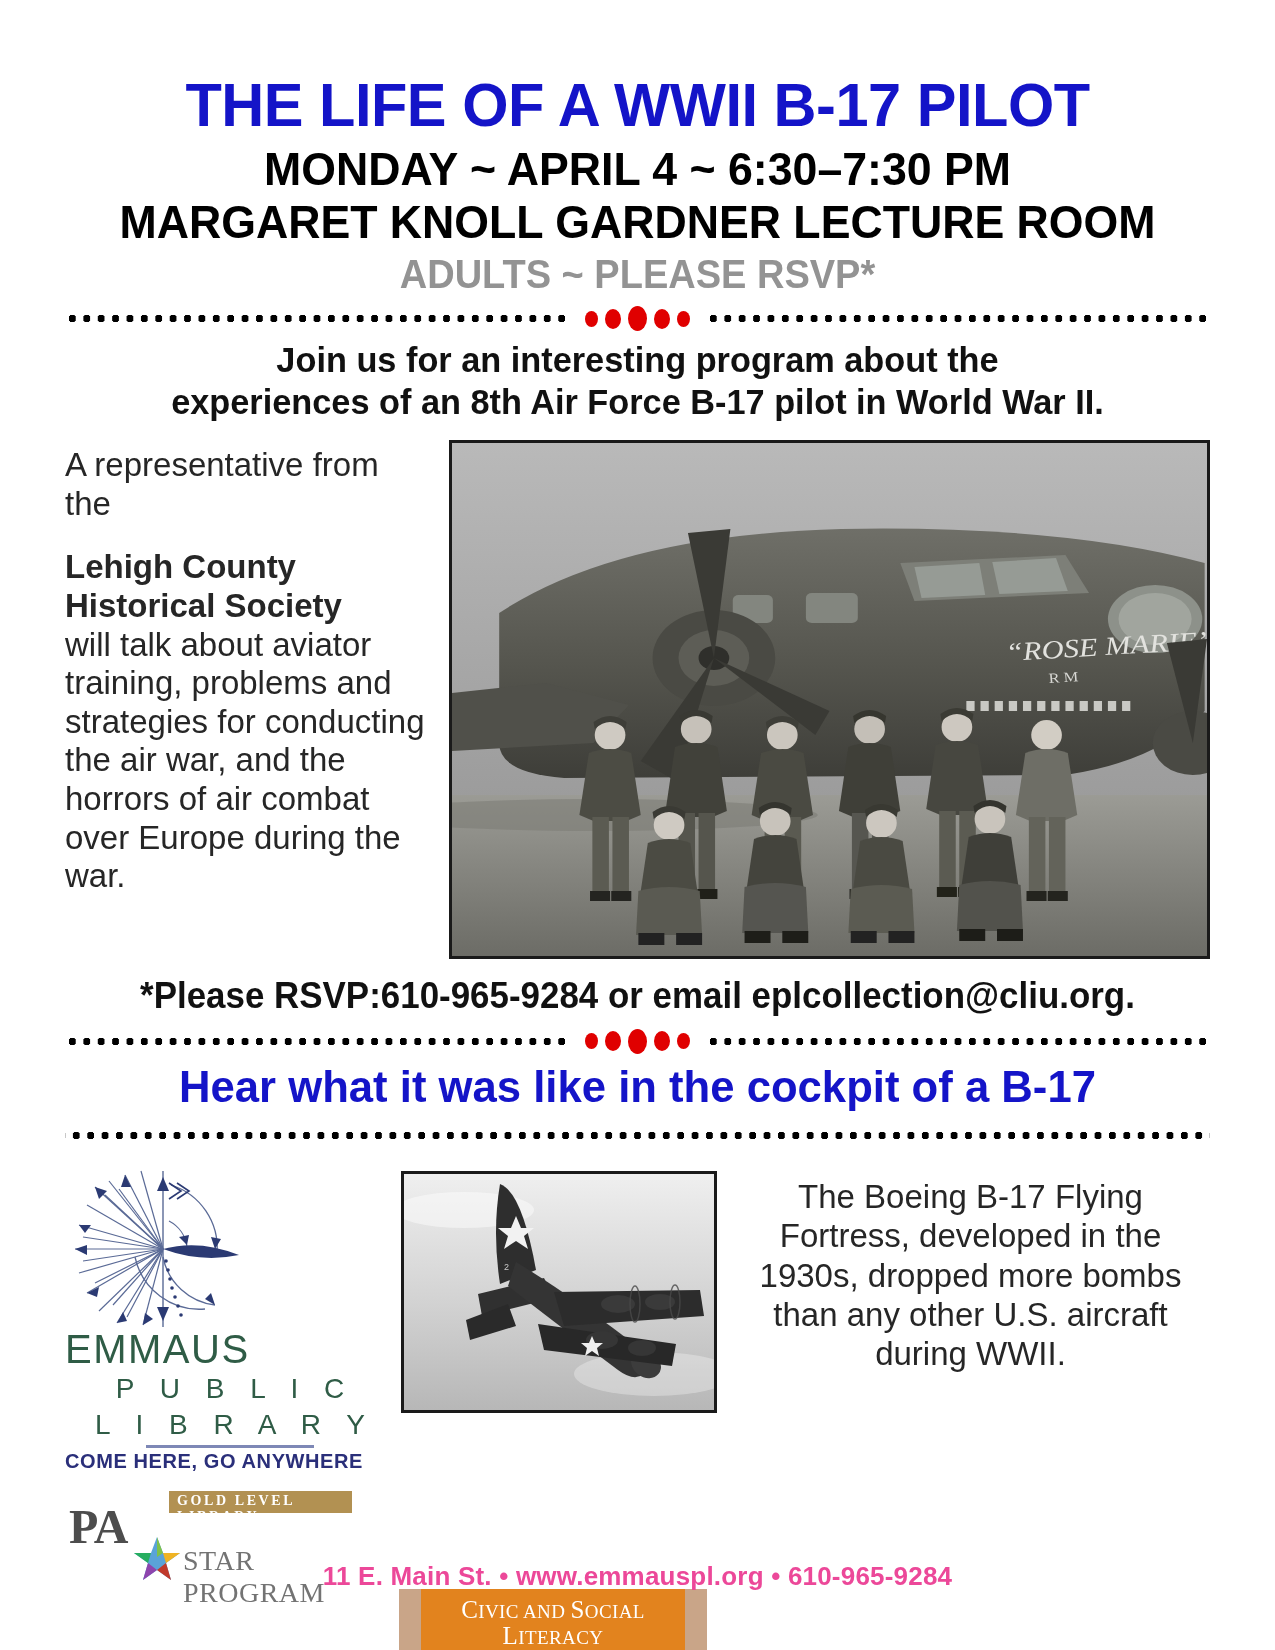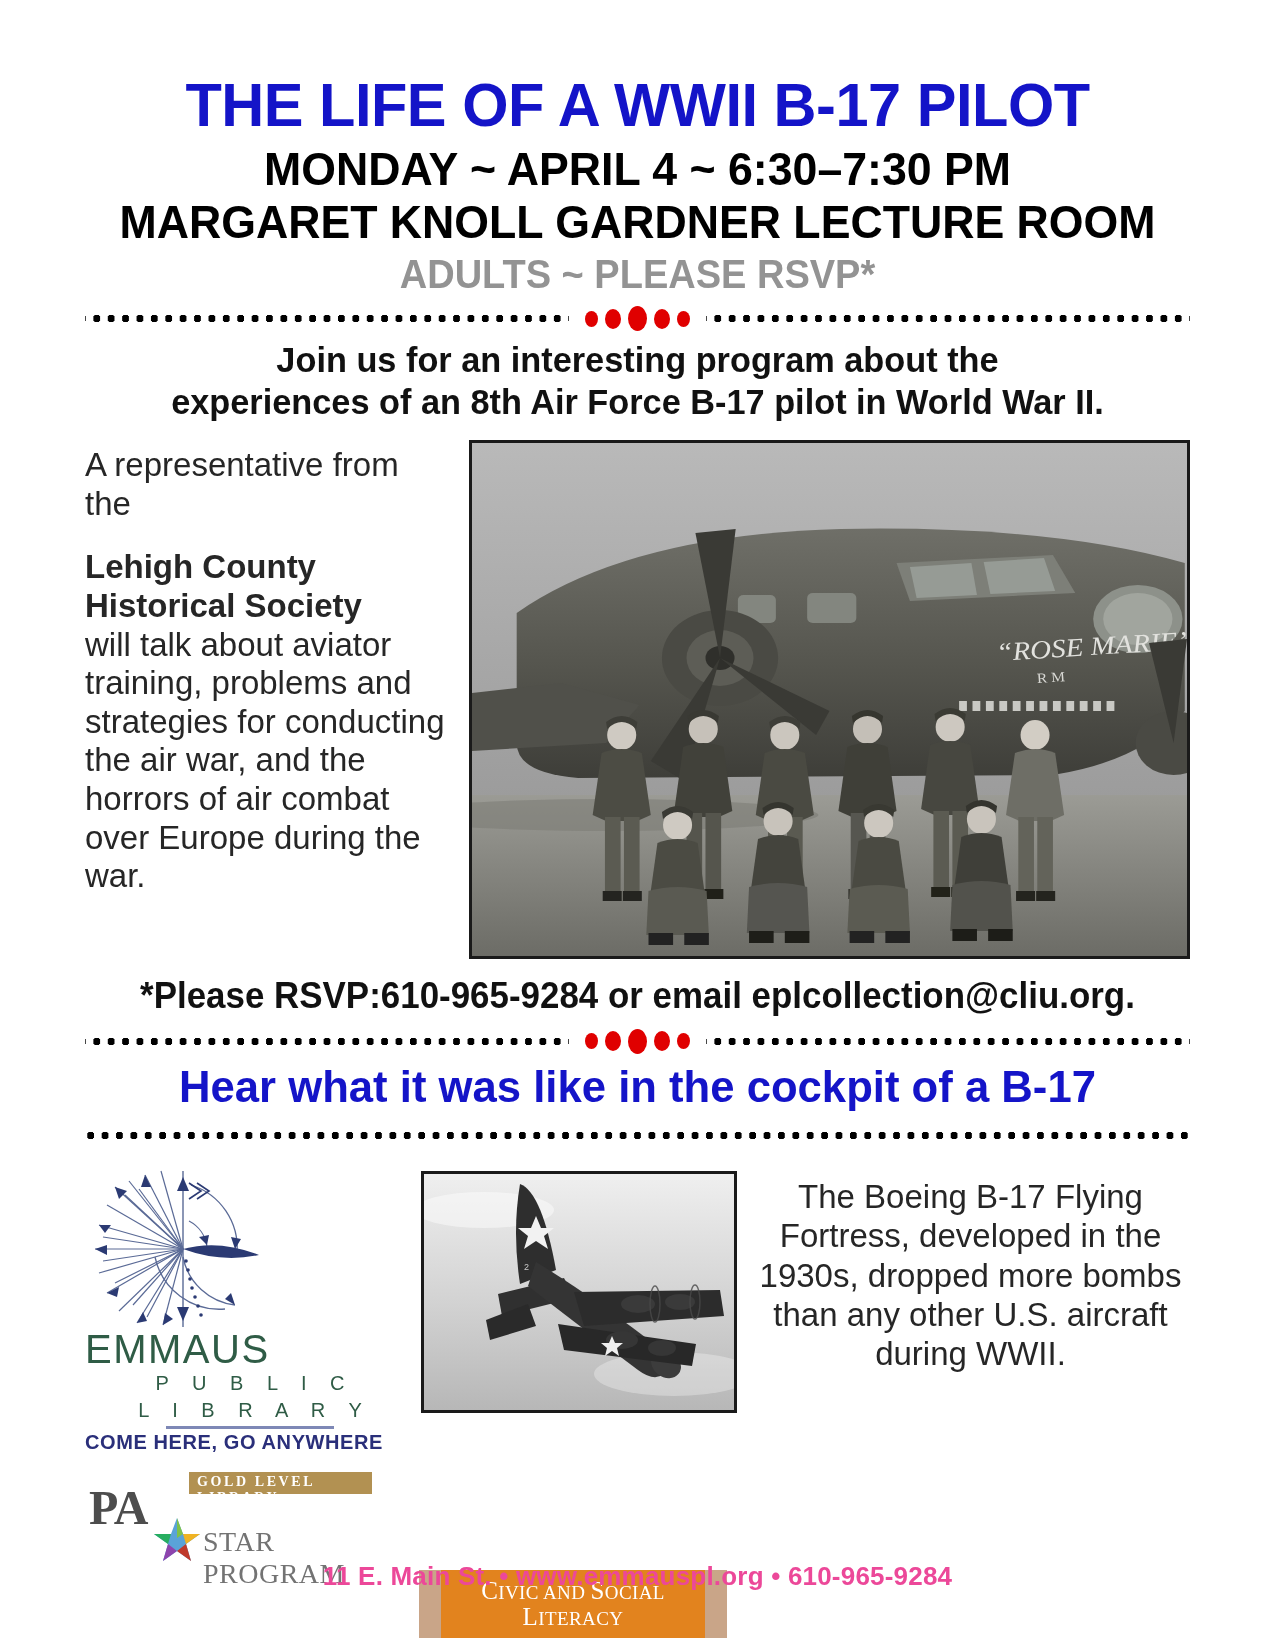--- a/index.html
+++ b/index.html
@@ -13,21 +13,21 @@
     font-family: "Liberation Sans", sans-serif;
     color: #1a1a1a;
     overflow: hidden;
     position: relative;
   }
   .page {
     width: 1275px;
     height: 1650px;
     position: relative;
     box-sizing: border-box;
-    padding: 0 85px;
+    padding: 0 65px;
   }
 
   
   .title-main {
     text-align: center;
     color: #1414c8;
     font-weight: bold;
     font-size: 62px;
     line-height: 1.0;
     letter-spacing: -0.5px;
@@ -203,21 +203,21 @@
   .emmaus-name {
     color: #2f5c46;
     font-size: 40px;
     letter-spacing: 1.5px;
     line-height: 1;
     margin-top: -4px;
     font-weight: normal;
   }
   .emmaus-sub {
     color: #2f5c46;
-    font-size: 20px;
+    font-size: 28px;
     letter-spacing: 9px;
     line-height: 1.18;
     text-align: center;
     margin-top: 3px;
     text-indent: 9px;
   }
   .emmaus-rule {
     width: 168px;
     height: 3px;
     background: #7e88b6;

